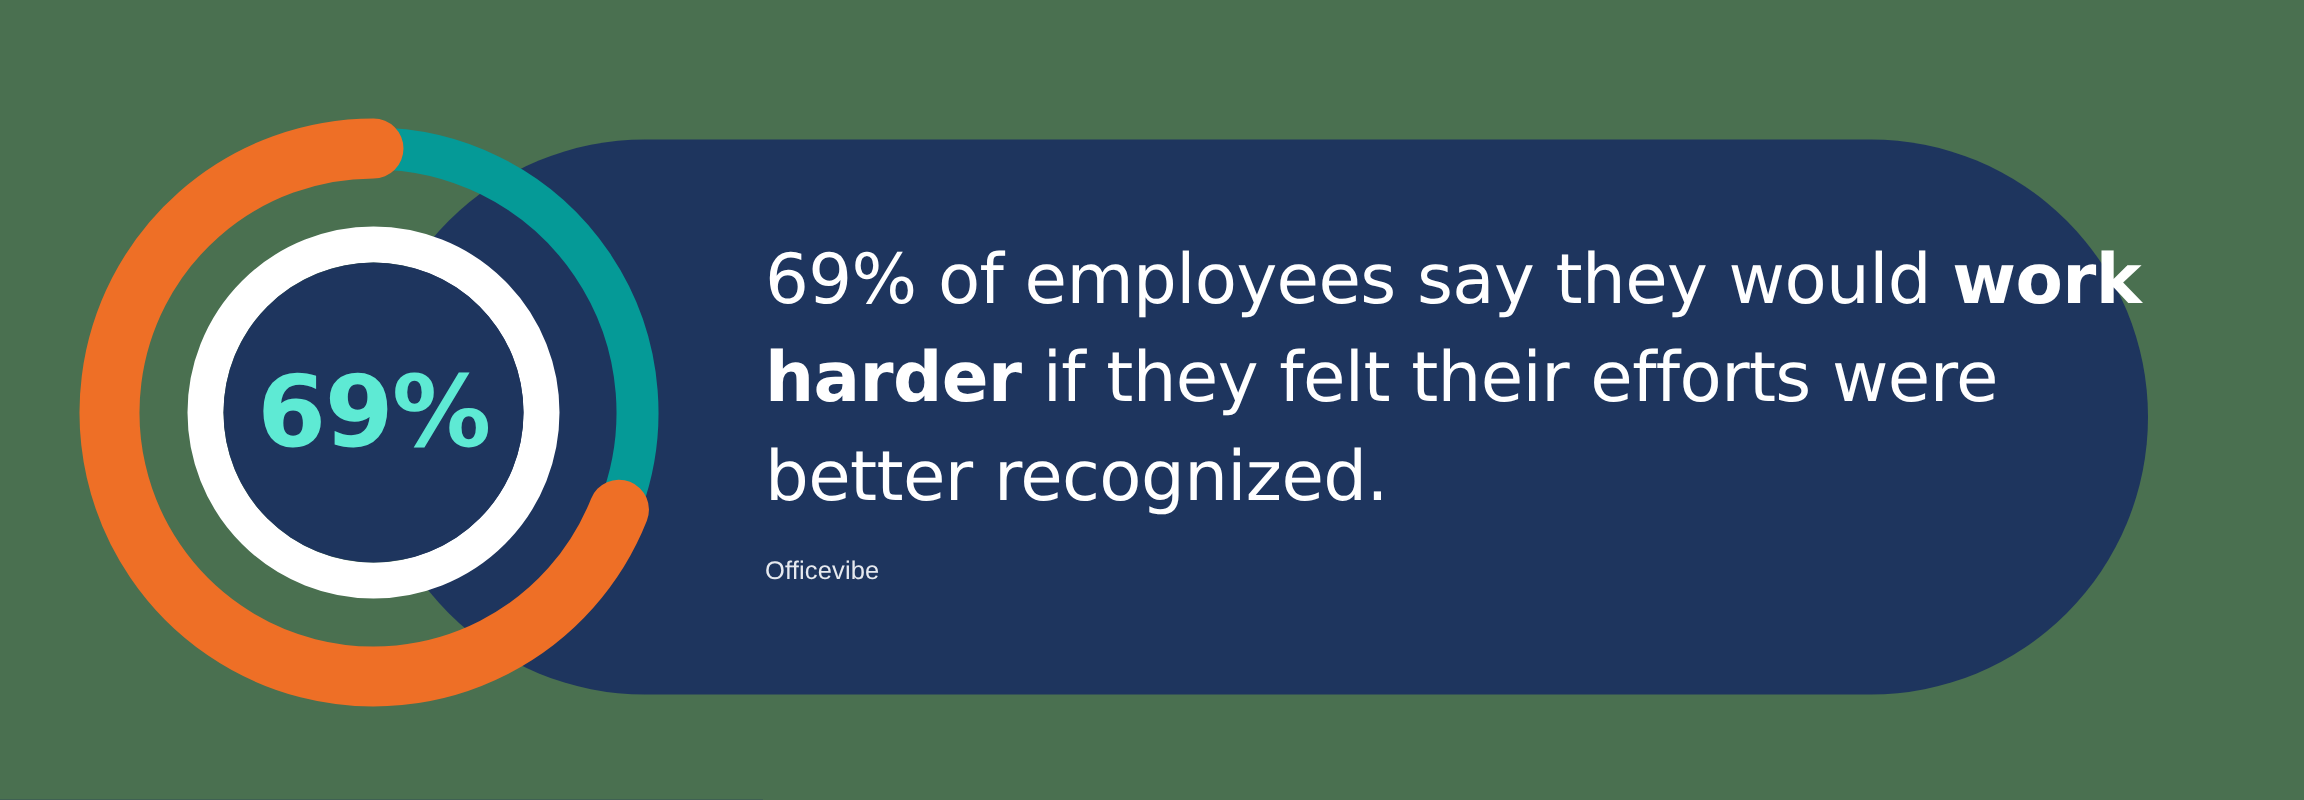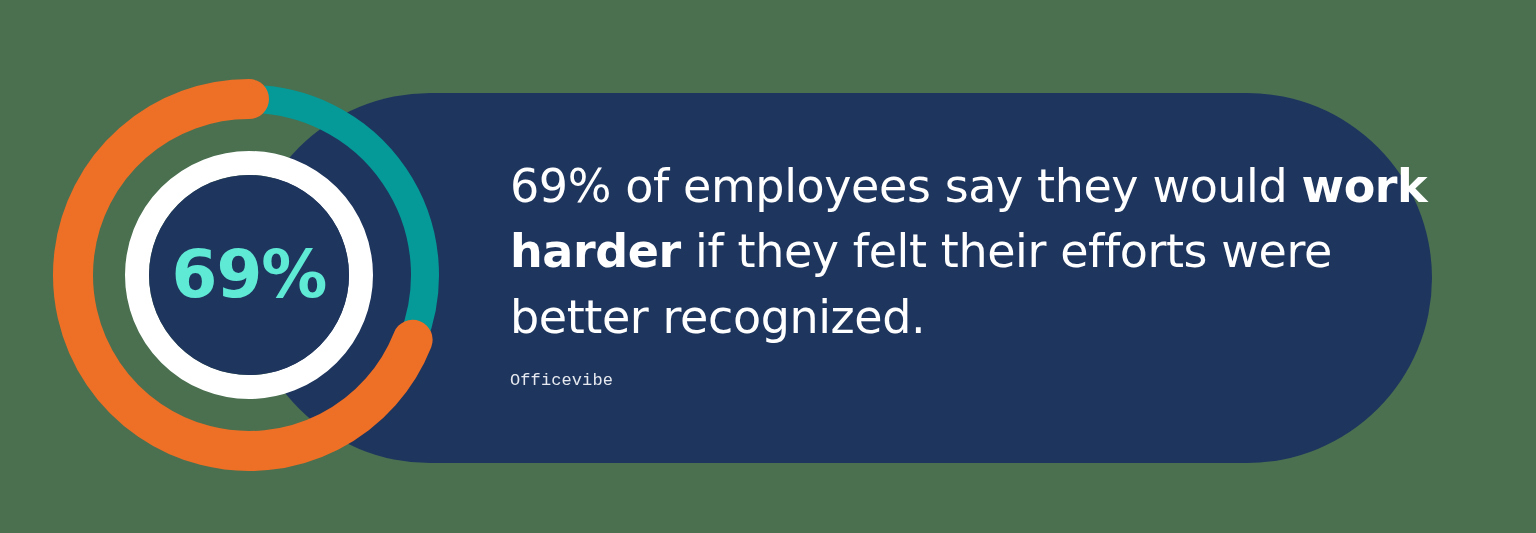--- a/index.html
+++ b/index.html
@@ -79,21 +79,21 @@
     line-height: 1.42;
     letter-spacing: -0.4px;
     margin: 0;
   }
   #headline .em {
     font-weight: 700;
   }
   #source {
     margin-top: 21px;
     color: #e6e9ef;
-    font-family: Liberation Mono, monospace;
+    font-family: Liberation Sans, sans-serif;
     font-size: 17px;
     font-weight: 400;
     letter-spacing: 0.1px;
   }
 </style>
 </head>
 <body>
 
 <div id="stage" style="background: rgb(74, 112, 80);">
 

